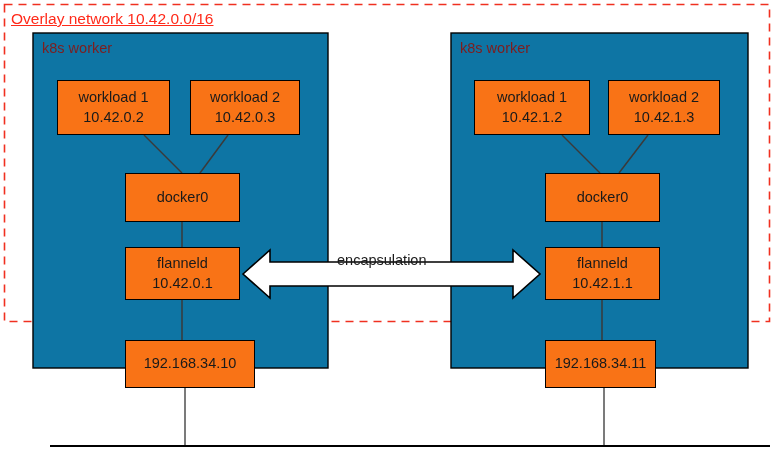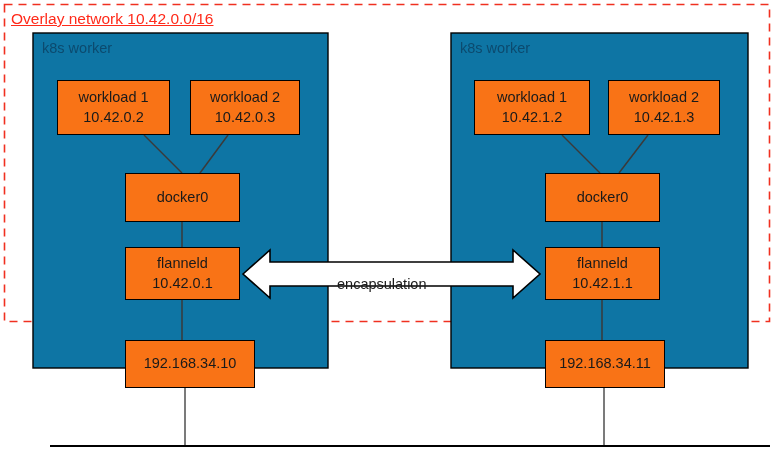--- a/index.html
+++ b/index.html
@@ -34,21 +34,21 @@
     font-size: 14.5px;
     color: #1a1a1a;
     line-height: 1.32;
     z-index: 5;
   }
   .node-box .line2 { white-space: nowrap; text-align: right; }
   .node-box .line1 { white-space: nowrap; }
   .worker-label {
     position: absolute;
     font-size: 14.5px;
-    color: #0c4a6e;
+    color: #7f1d1d;
     z-index: 4;
     white-space: nowrap;
   }
   .overlay-label {
     position: absolute;
     font-size: 15.5px;
     z-index: 6;
     white-space: nowrap;
   }
   .arrow-text {
@@ -138,19 +138,19 @@
 
   <div class="node-box" style="left:545px; top:173px; width:115px; height:49px;">
     <span class="line1">docker0</span>
   </div>
 
   <div class="node-box" style="left:545px; top:247px; width:115px; height:53px;">
     <span class="line1">flanneld</span>
     <span class="line2">10.42.1.1</span>
   </div>
 
-  <div class="node-box" style="left:545px; top:340px; width:120px; height:48px;">
+  <div class="node-box" style="left:545px; top:340px; width:111px; height:48px;">
     <span class="line1">192.168.34.11</span>
   </div>
 
-  <div class="arrow-text" style="left:337px; top:276px;">encapsulation</div>
+  <div class="arrow-text" style="left:337px; top:252px;">encapsulation</div>
 
 </div>
 
 </body></html>

